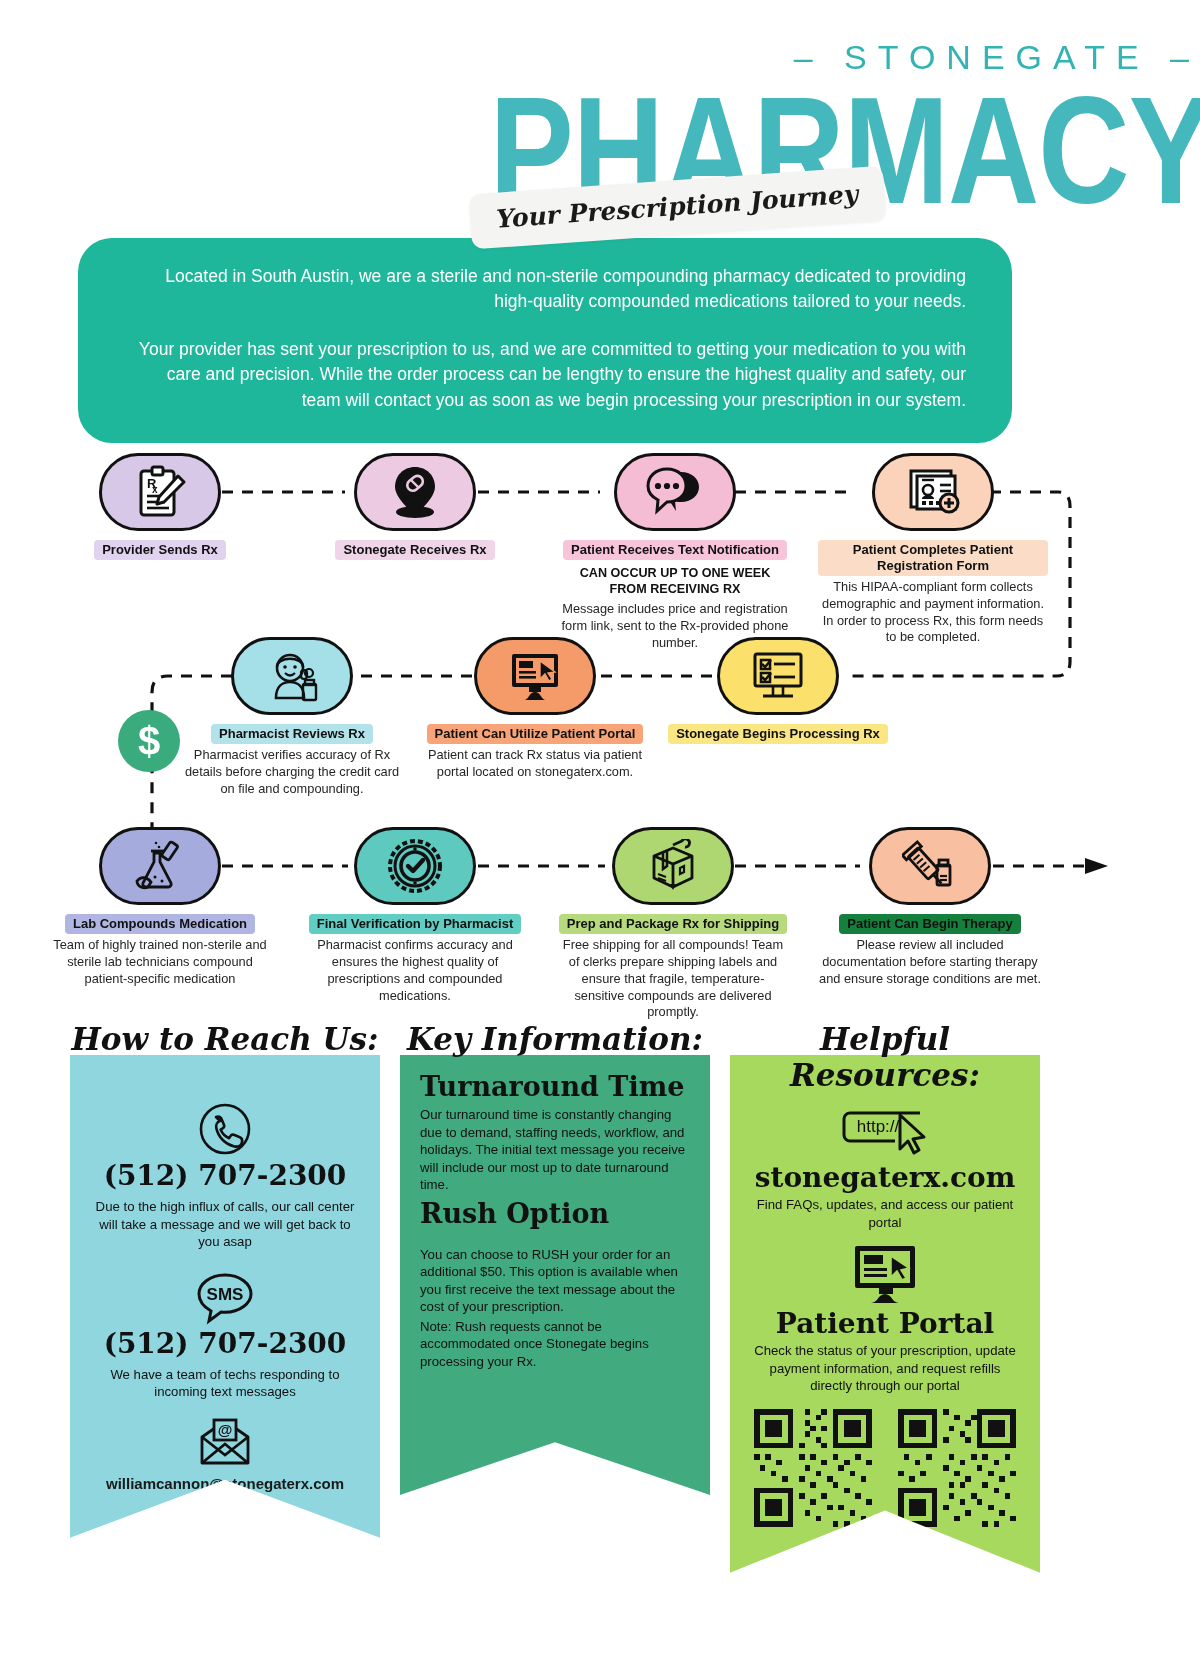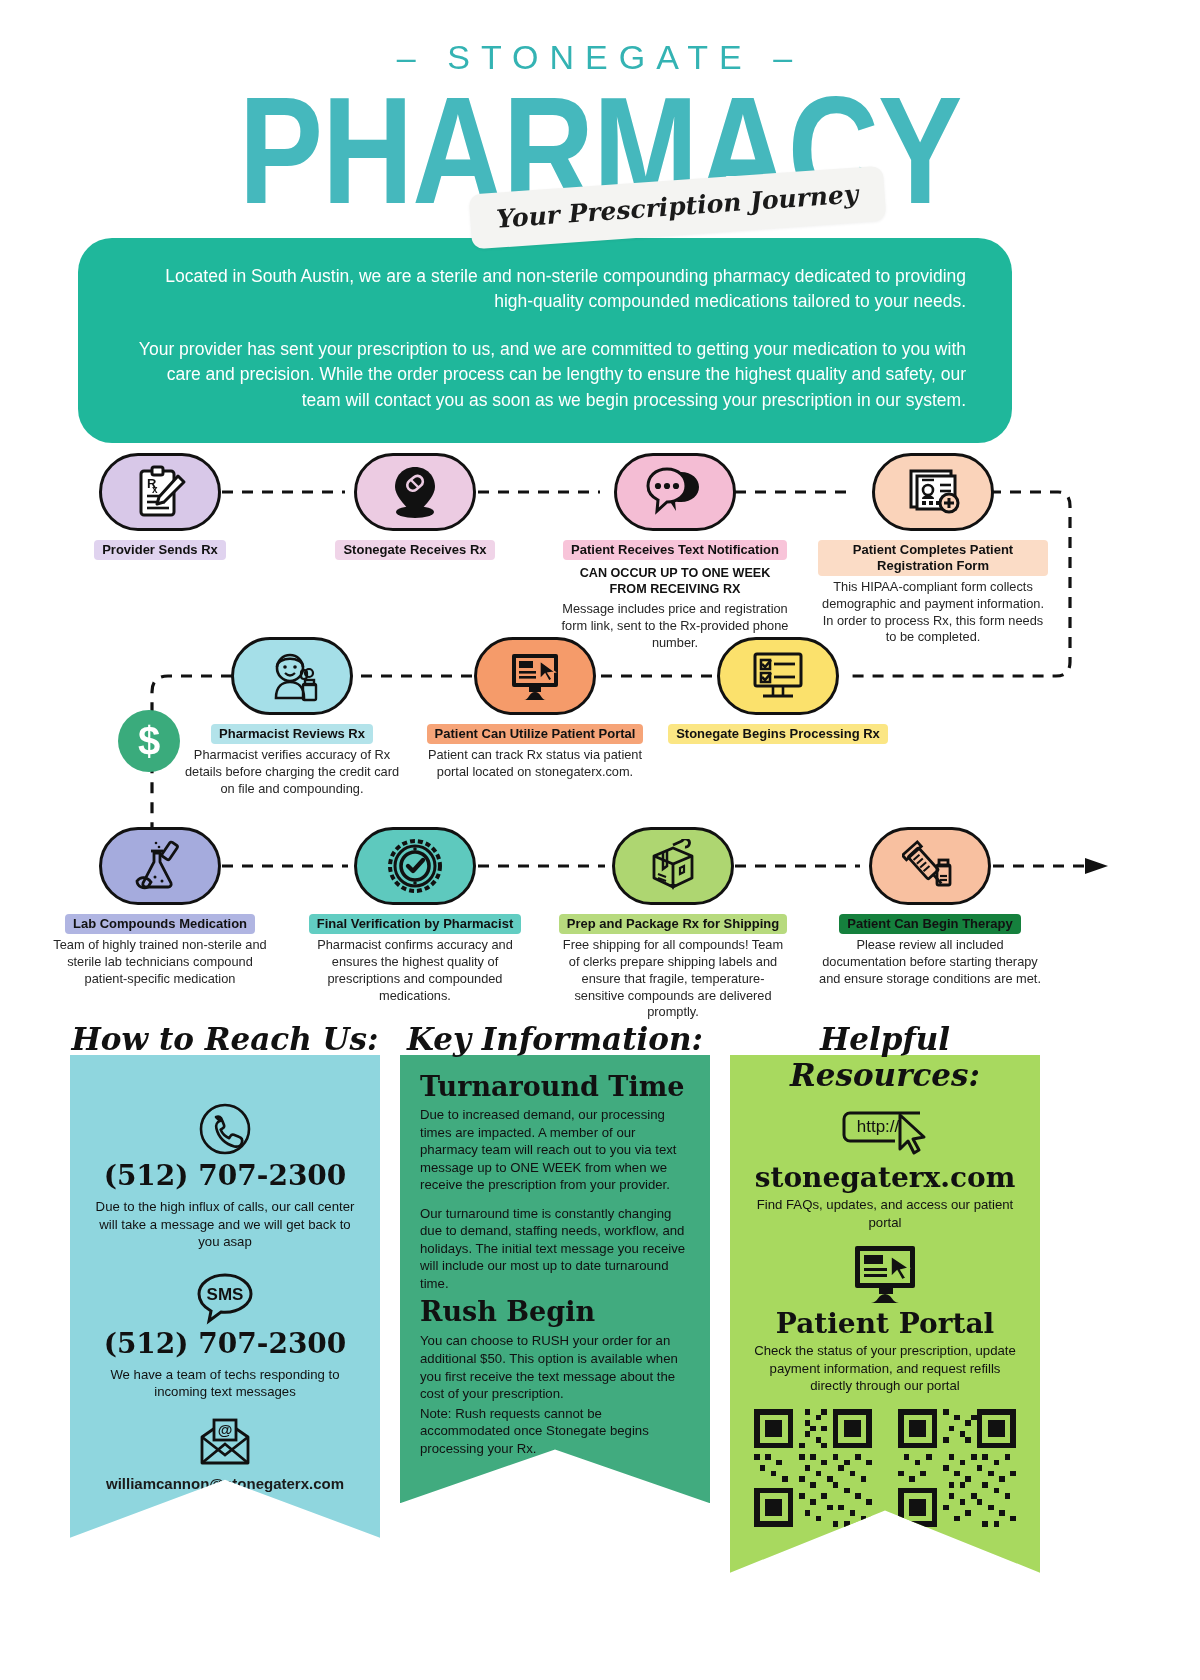--- a/index.html
+++ b/index.html
@@ -6,21 +6,21 @@
   body {
     width: 1200px; height: 1680px;
     background: #ffffff;
     font-family: "Liberation Sans", sans-serif;
     color: #1a1a1a;
     position: relative;
     overflow: hidden;
   }
 
   
-  .header { text-align: center; padding-top: 38px; position: relative; }
+  .header { text-align: right; padding-top: 38px; position: relative; }
   .brand-top {
     font-family: "Liberation Sans", sans-serif;
     font-size: 34px; letter-spacing: 11px; color: #34b3b3;
     font-weight: 400;
   }
   .brand-main {
     font-family: "Liberation Sans Narrow","Liberation Sans", sans-serif;
     font-size: 124px; line-height: 0.92; color: #45b8bd;
     font-weight: 700; letter-spacing: -1px;
     transform: scaleY(1.22) scaleX(1.02);
@@ -378,24 +378,23 @@
         </svg>
       </div>
       <div class="email-txt">williamcannon@stonegaterx.com</div>
     </div>
   </div>
 
   <div class="panel" style="left:400px;">
     <div class="panel-title">Key Information:</div>
     <div class="panel-body left-block" style="background:#41ab7f; padding:14px 20px 46px 20px;">
       <div class="panel-sub">Turnaround Time</div>
-      <p class="p-text">Due to increased demand, our processing times are impacted. A member of our pharmacy team will reach out to you via text message up to ONE WEEK from when we receive the prescription from your provider.</p>
       <p class="p-text">Our turnaround time is constantly changing due to demand, staffing needs, workflow, and holidays. The initial text message you receive will include our most up to date turnaround time.</p>
-      <div class="panel-sub" style="margin-top:4px;">Rush Begin</div>
-      <p class="p-text" style="margin-top:5px;">You can choose to RUSH your order for an additional $50. This option is available when you first receive the text message about the cost of your prescription.</p>
+      <div class="panel-sub" style="margin-top:4px;">Rush Option</div>
+      <p class="p-text" style="margin-top:17px;">You can choose to RUSH your order for an additional $50. This option is available when you first receive the text message about the cost of your prescription.</p>
       <p class="p-text" style="margin-top:2px;">Note: Rush requests cannot be accommodated once Stonegate begins processing your Rx.</p>
     </div>
   </div>
 
   <div class="panel" style="left:730px;">
     <div class="panel-title">Helpful Resources:</div>
     <div class="panel-body" style="background:#a8d95f;">
       <div class="icon-center">
         <svg width="110" height="58" viewBox="0 0 110 58">
           <path d="M20 12 h70 M20 12 a6 6 0 0 0 -6 6 v16 a6 6 0 0 0 6 6 h45" fill="none" stroke="#111" stroke-width="3"></path>

